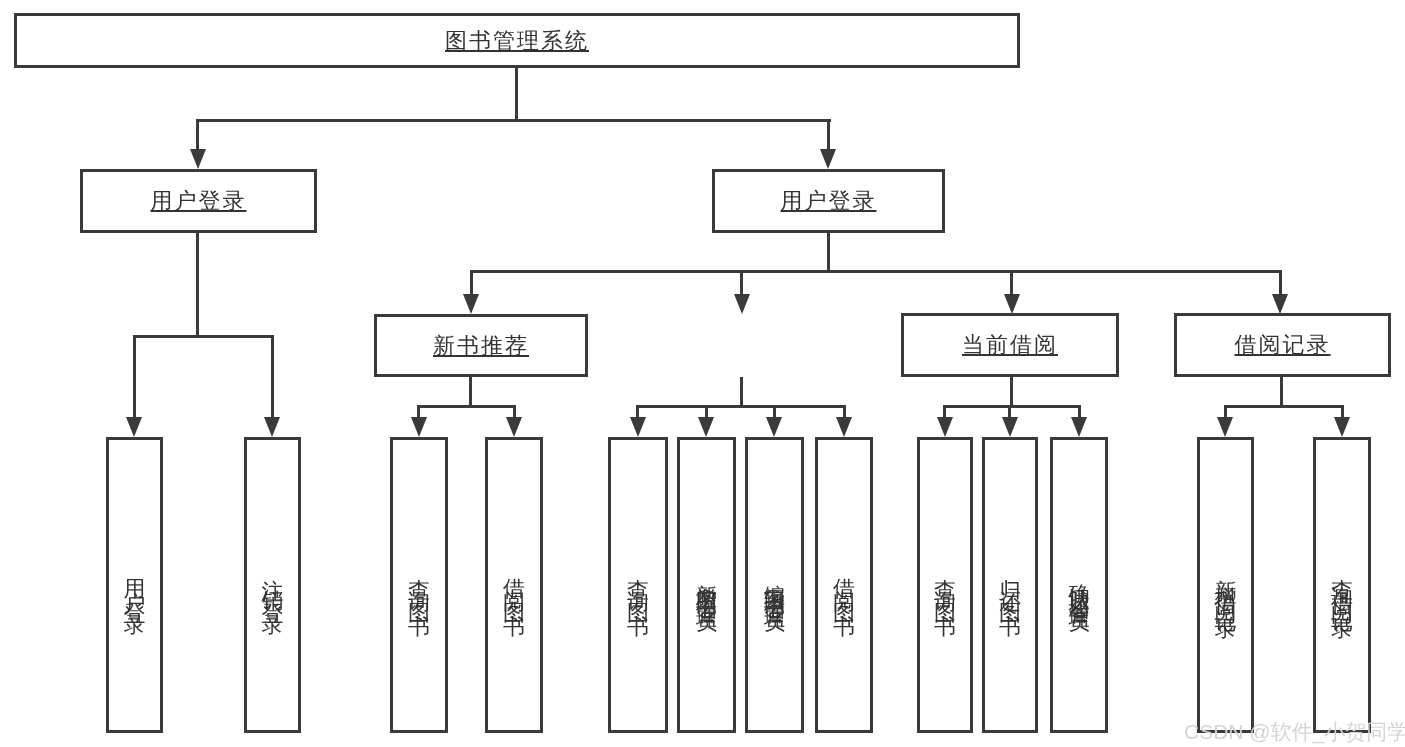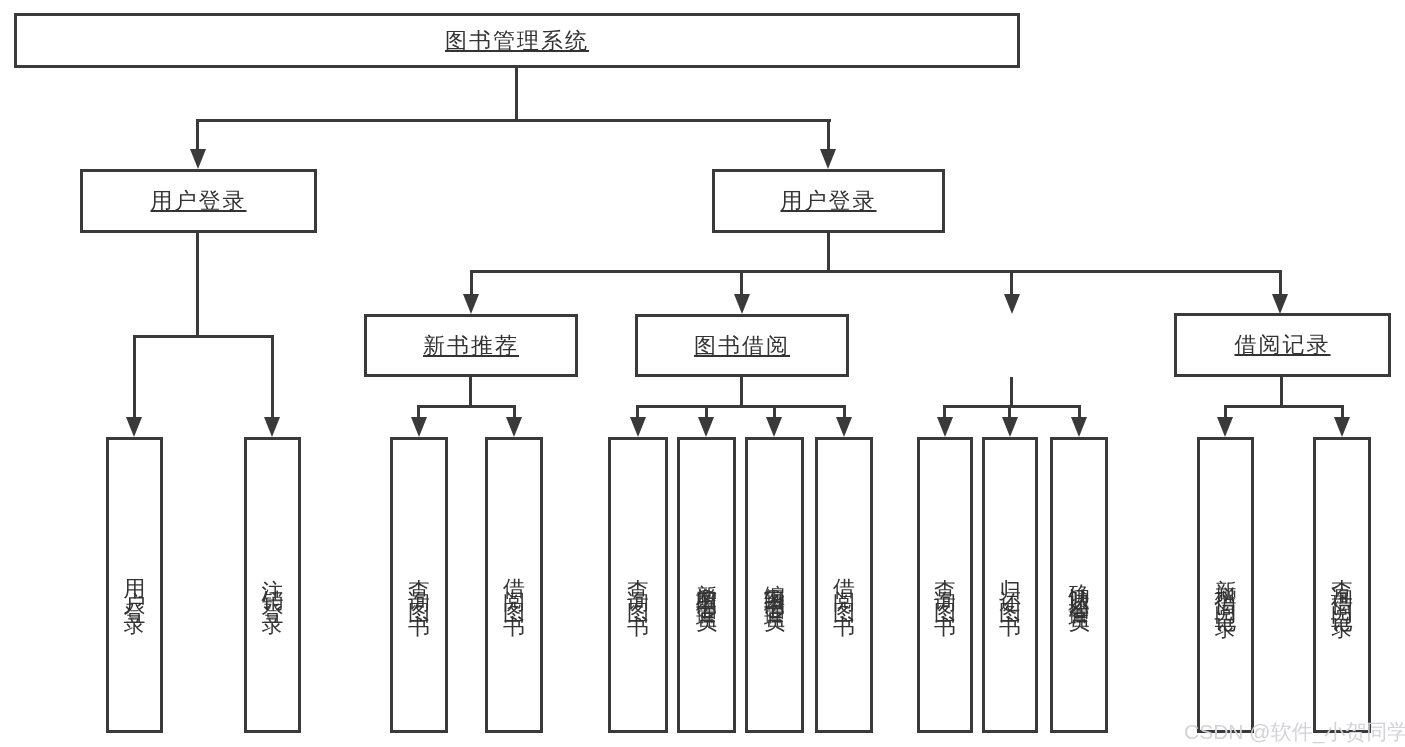--- a/index.html
+++ b/index.html
@@ -68,25 +68,25 @@
     <span class="hlabel">图书管理系统</span>
   </div>
 
   <div class="hbox" style="left:80px;top:169px;width:237px;height:64px">
     <span class="hlabel">用户登录</span>
   </div>
   <div class="hbox" style="left:712px;top:169px;width:233px;height:64px">
     <span class="hlabel">用户登录</span>
   </div>
 
-  <div class="hbox" style="left:364px;top:314px;width:214px;height:63px">
+  <div class="hbox" style="left:374px;top:314px;width:214px;height:63px">
     <span class="hlabel">新书推荐</span>
   </div>
-  <div class="hbox" style="left:635px;top:314px;width:214px;height:63px">
-    <span class="hlabel">图书借阅</span>
+  <div class="hbox" style="left:901px;top:313px;width:218px;height:64px">
+    <span class="hlabel">当前借阅</span>
   </div>
   <div class="hbox" style="left:1174px;top:313px;width:217px;height:64px">
     <span class="hlabel">借阅记录</span>
   </div>
 
   <div class="vbox" style="left:106px;width:57px">
     <span class="vlabel ls12">用户登录</span>
   </div>
   <div class="vbox" style="left:244px;width:57px">
     <span class="vlabel ls12">注销登录</span>

